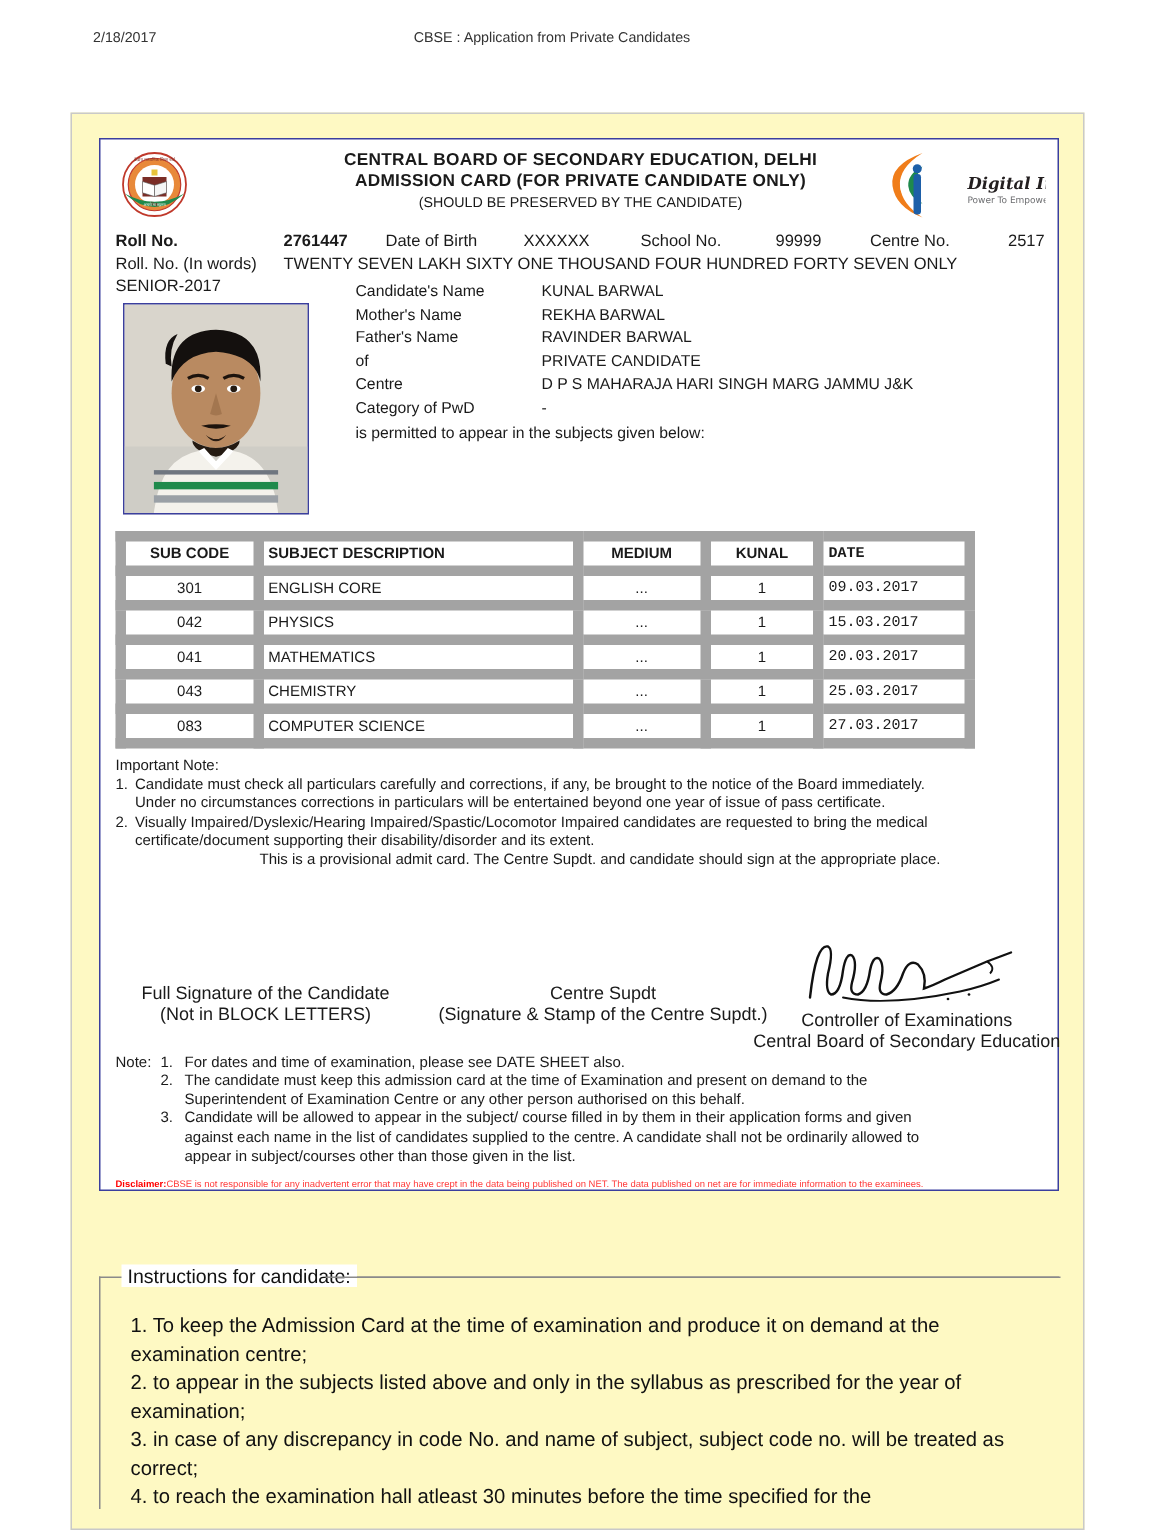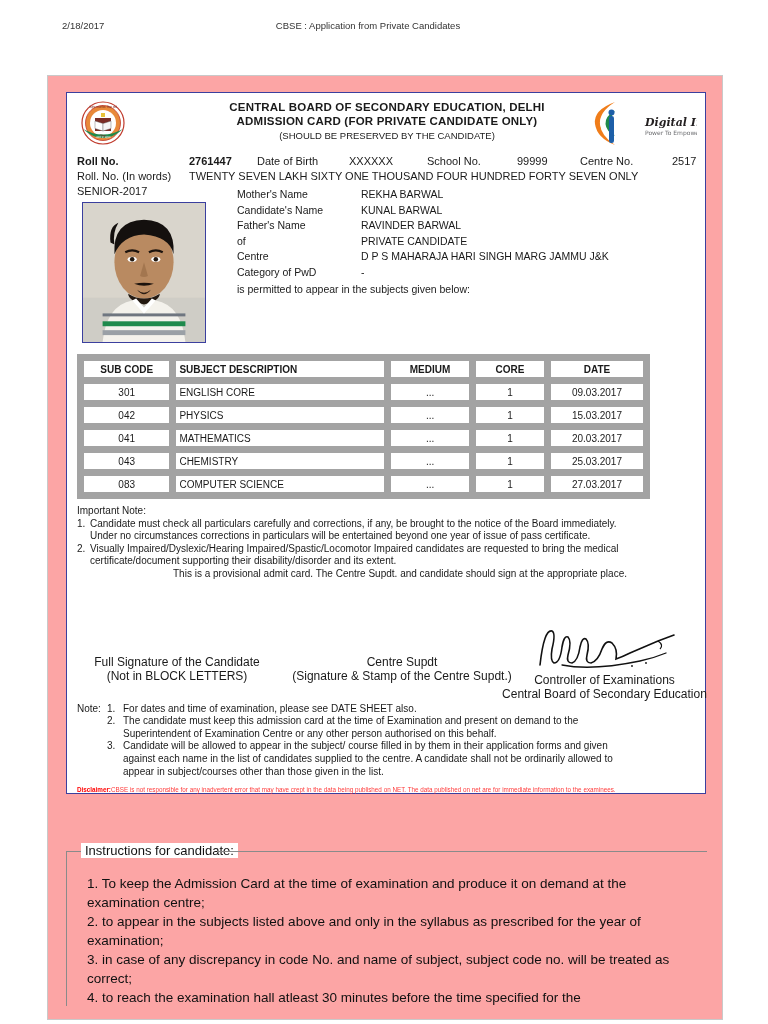--- a/index.html
+++ b/index.html
@@ -42,21 +42,21 @@
 
   
   .page-frame {
     position: absolute;
     left: 47px;
     top: 75px;
     width: 676px;
     height: 945px;
     border: 1px solid #c9c9c9;
     box-sizing: border-box;
-    background: #fca5a5;
+    background: #fef9c3;
   }
 
   
   .admit-card {
     position: absolute;
     left: 18px;
     top: 16px;
     width: 640px;
     height: 702px;
     border: 1.5px solid #3b3f9e;
@@ -176,21 +176,21 @@
     padding: 0 3px;
   }
   table.subjects th {
     font-weight: bold;
     font-size: 10px;
   }
   .c-code { width: 92px; text-align: center; }
   .c-desc { width: 234px; text-align: left; }
   .c-med  { width: 80px;  text-align: center; }
   .c-pap  { width: 70px;  text-align: center; }
-  .c-date { width: 95px;  text-align: center; }
+  .c-date { width: 95px;  text-align: left; font-family: Liberation Mono, monospace; }
   .vt-holder {
     position: absolute;
     left: 588px;
     top: 0;
     width: 40px;
     height: 98px;
   }
 
   
   .imp-note {
@@ -377,26 +377,26 @@
           <path d="M20 141 Q24 104 50 99 L62 109 L74 99 Q100 104 104 141 Z" fill="#f4f2ec"></path>
           <rect x="20" y="120" width="84" height="5" fill="#1f8a4c"></rect>
           <rect x="20" y="129" width="84" height="5" fill="#9aa0a6"></rect>
           <rect x="20" y="112" width="84" height="3" fill="#6f7680"></rect>
           <path d="M50 99 L62 112 L74 99 L70 97 L62 106 L54 97 Z" fill="#ffffff"></path>
         </svg>
       </div>
 
       <div class="details">
         <div class="d-row">
+          <span class="d-lbl">Candidate's Name</span>
+          <span class="d-val">KUNAL BARWAL</span>
+        </div>
+        <div class="d-row">
           <span class="d-lbl">Mother's Name</span>
           <span class="d-val">REKHA BARWAL</span>
-        </div>
-        <div class="d-row">
-          <span class="d-lbl">Candidate's Name</span>
-          <span class="d-val">KUNAL BARWAL</span>
         </div>
         <div class="d-row">
           <span class="d-lbl">Father's Name</span>
           <span class="d-val">RAVINDER BARWAL</span>
         </div>
         <div class="d-row">
           <span class="d-lbl">of</span>
           <span class="d-val">PRIVATE CANDIDATE</span>
         </div>
         <div class="d-row">
@@ -411,21 +411,21 @@
       </div>
     </div>
 
     <div class="table-wrap">
       <table class="subjects">
         <thead>
           <tr>
             <th class="c-code">SUB CODE</th>
             <th class="c-desc">SUBJECT DESCRIPTION</th>
             <th class="c-med">MEDIUM</th>
-            <th class="c-pap">CORE</th>
+            <th class="c-pap">KUNAL</th>
             <th class="c-date">DATE</th>
           </tr>
         </thead>
         <tbody>
           <tr>
             <td class="c-code">301</td>
             <td class="c-desc">ENGLISH CORE</td>
             <td class="c-med">...</td>
             <td class="c-pap">1</td>
             <td class="c-date">09.03.2017</td>

